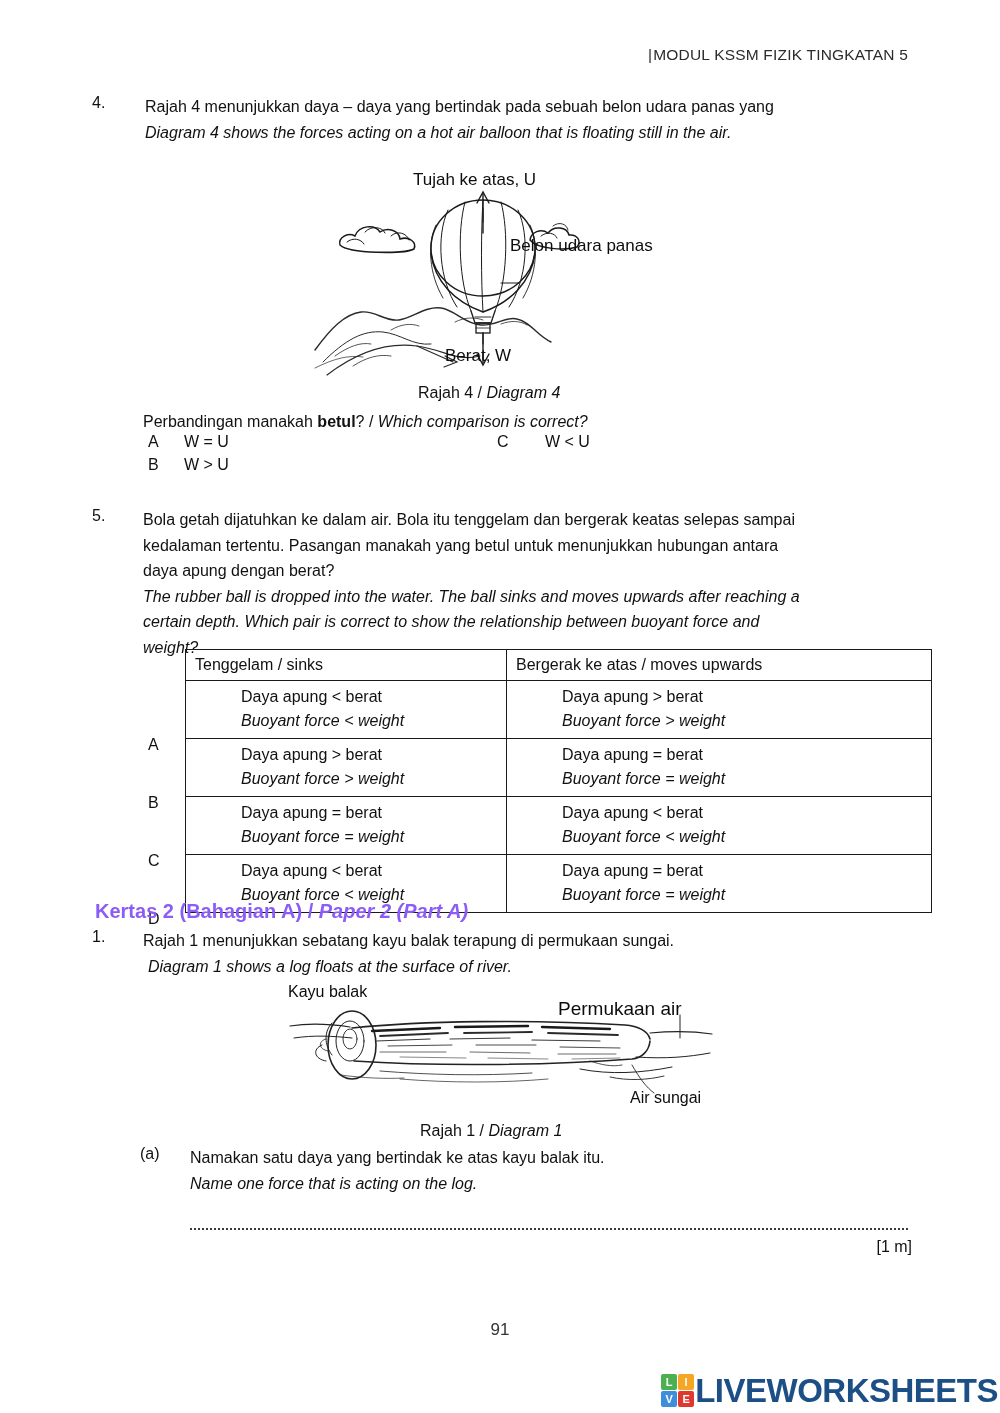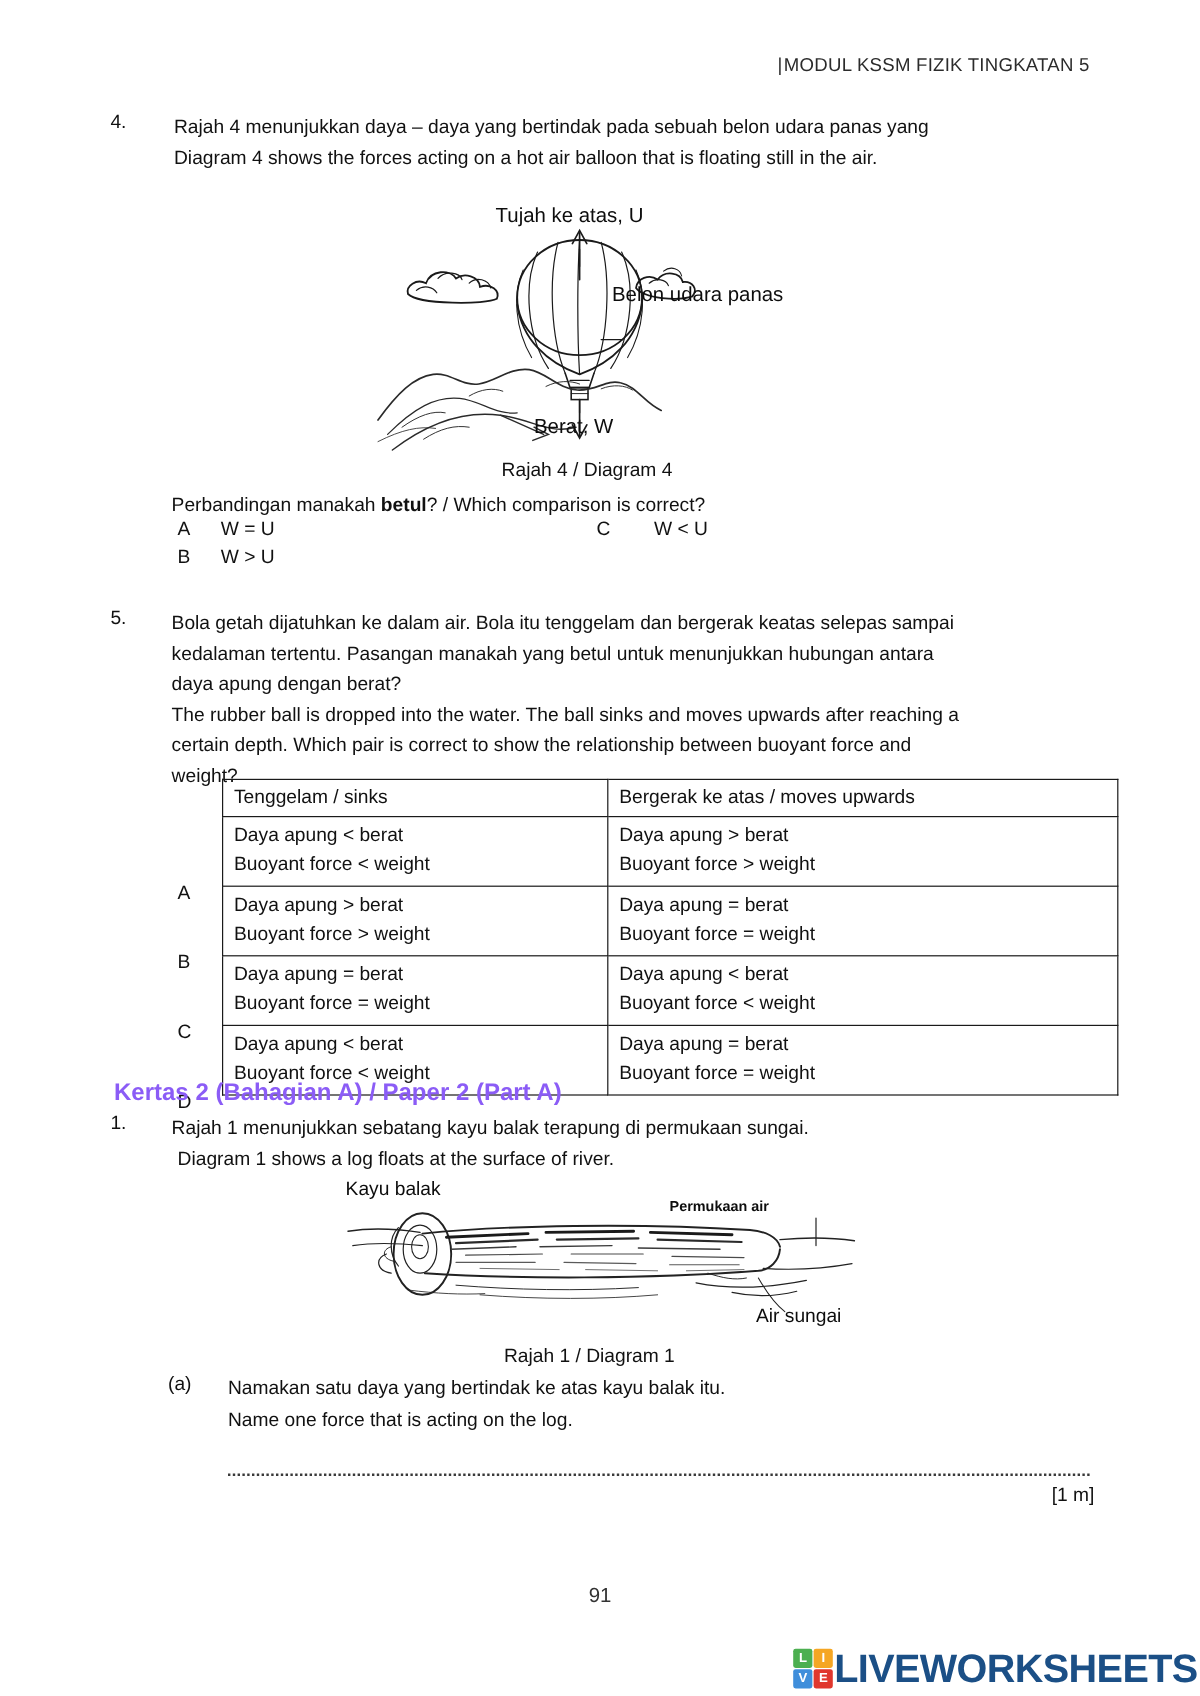--- a/index.html
+++ b/index.html
@@ -40,21 +40,21 @@
   .qnum {
     position: absolute;
     font-size: 16px;
     color: #111;
   }
   .qtext {
     font-size: 16px;
     line-height: 25.5px;
     color: #111;
   }
-  .it { }
+  .it { font-style: italic; }
   .bd { font-weight: bold; }
 
   
   .fig-balloon {
     position: absolute;
     left: 305px;
     top: 170px;
     width: 400px;
     height: 210px;
   }
@@ -101,21 +101,21 @@
   }
   table.cmp td.c1 { width: 311px; }
   table.cmp td.c2 { width: 415px; }
   table.cmp .hdr { padding-top: 3px; padding-bottom: 3px; }
   .row-letter {
     position: absolute;
     left: -37px;
     font-size: 16px;
     color: #111;
   }
-  .line2 { display: block; }
+  .line2 { display: block; margin-left: 46px; }
 
   
   .sect-head {
     position: absolute;
     left: 95px;
     top: 900px;
     font-size: 20px;
     font-weight: bold;
     color: #8b5cf6;
     white-space: nowrap;
@@ -362,21 +362,21 @@
   </div>
 
   <div class="qnum" style="left:92px; top:928px;">1.</div>
   <div class="qblock" style="left:143px; top:928px; width:770px;">
     <div class="qtext">Rajah 1 menunjukkan sebatang kayu balak terapung di permukaan sungai.</div>
     <div class="qtext it" style="padding-left:5px;">Diagram 1 shows a log floats at the surface of river.</div>
   </div>
 
   <div class="fig-log">
     <div class="fig-label" style="left:8px; top:0px; font-size:16px;">Kayu balak</div>
-    <div class="fig-label" style="left:278px; top:15px; font-size:12px;font-weight:bold;">Permukaan air</div>
+    <div class="fig-label" style="left:278px; top:15px; font-size:19px;">Permukaan air</div>
     <div class="fig-label" style="left:350px; top:106px; font-size:16px;">Air sungai</div>
 
     <svg width="450" height="135" viewBox="0 0 450 135">
       <g fill="none" stroke="#222" stroke-linecap="round">
 
         <path d="M10 43 C30 40, 50 41, 70 44" stroke-width="1.2"></path>
         <path d="M14 55 C34 52, 52 53, 72 55" stroke-width="1"></path>
 
         <path d="M72 45 C140 38, 250 36, 345 42 C358 43, 368 48, 370 56" stroke-width="1.6"></path>
         <path d="M74 78 C150 83, 260 83, 352 76 C362 75, 369 68, 370 58" stroke-width="1.6"></path>

